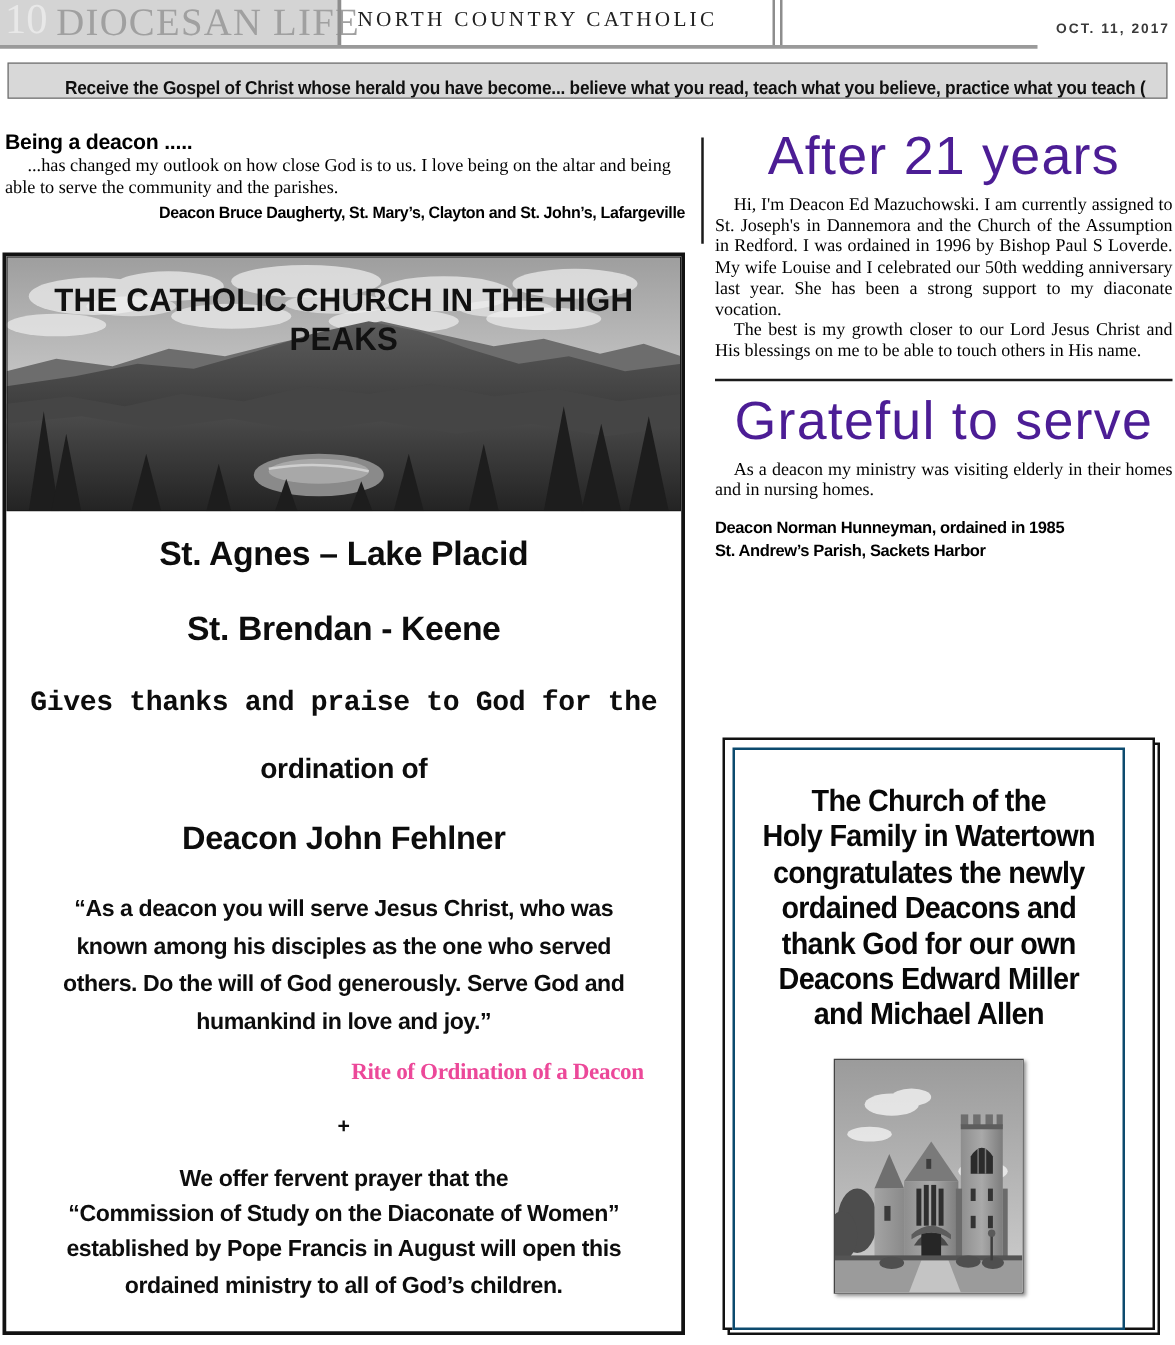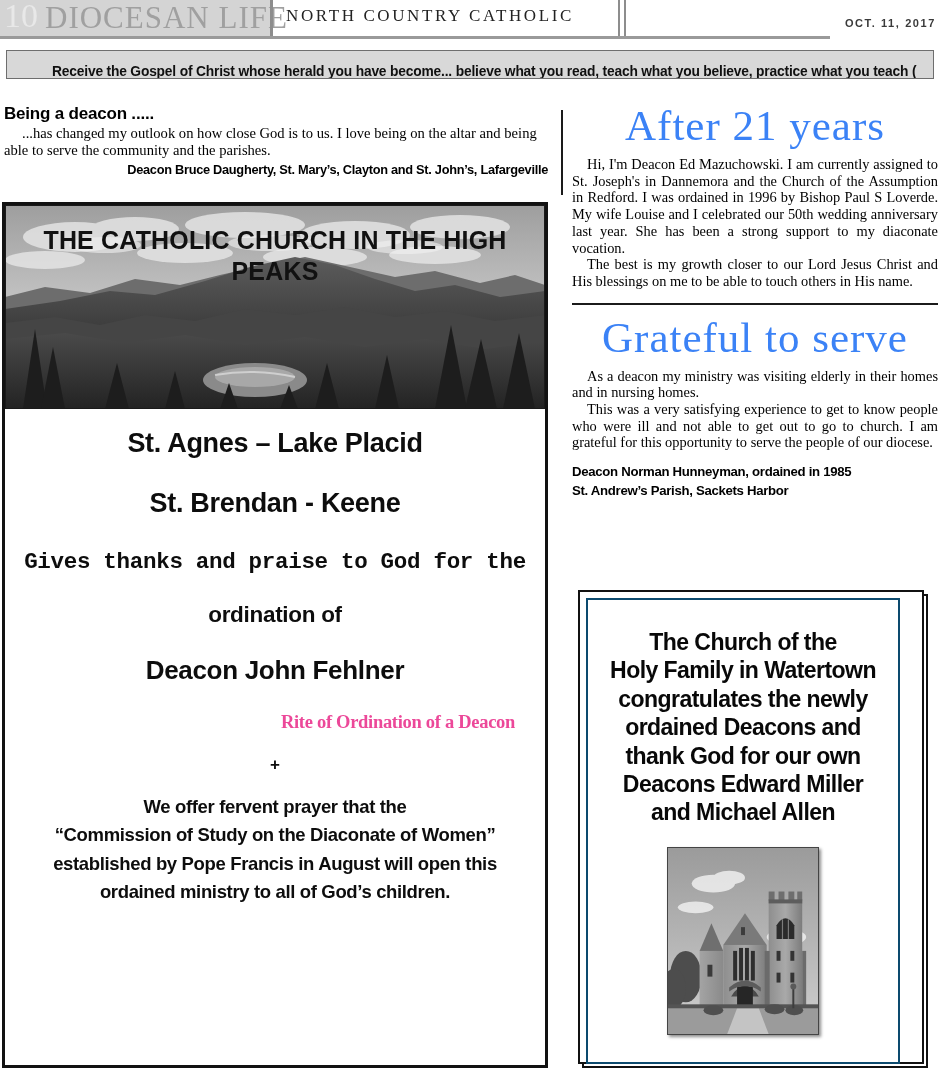--- a/index.html
+++ b/index.html
@@ -261,24 +261,24 @@
     font-family: "Liberation Sans", sans-serif;
     font-size: 18.5px;
     font-weight: bold;
     color: #0d0d0d;
     line-height: 1.52;
     letter-spacing: -0.35px;
   }
 
   
   .story-head {
-    font-family: Liberation Serif, serif;
+    font-family: Liberation Sans, sans-serif;
     font-weight: normal;
     font-size: 43px;
-    color: #3b82f6;
+    color: #4c1d95;
     text-align: center;
     letter-spacing: 1px;
     line-height: 1.0;
     margin-bottom: 9px;
   }
   .story-body {
     font-family: "Liberation Serif", serif;
     font-size: 14.4px;
     line-height: 1.16;
     color: #000;
@@ -450,20 +450,21 @@
         </svg>
         <div class="ad-photo-title">THE CATHOLIC CHURCH IN THE HIGH PEAKS</div>
       </div>
 
       <div class="ad-body">
         <div class="ad-l1">St. Agnes – Lake Placid</div>
         <div class="ad-l2">St. Brendan - Keene</div>
         <div class="ad-l3">Gives thanks and praise to God for the</div>
         <div class="ad-l4">ordination of</div>
         <div class="ad-l5">Deacon John Fehlner</div>
+        <div class="ad-quote">“As a deacon you will serve Jesus Christ, who was known among his disciples as the one who served others.  Do the will of God generously.  Serve God and humankind in love and joy.”</div>
         <div class="ad-rite">Rite of Ordination of a Deacon</div>
         <div class="ad-cross">+</div>
         <div class="ad-prayer">
           <div>We offer fervent prayer that the</div>
           <div>“Commission of Study on the Diaconate of Women”</div>
           <div>established by Pope Francis in August will open this</div>
           <div>ordained ministry to all of God’s children.</div>
         </div>
       </div>
 
@@ -481,21 +482,20 @@
         <p>The best is my growth closer to our Lord Jesus Christ and His blessings on me to be able to touch others in His name.</p>
       </div>
     </div>
 
     <div class="hr-thin"></div>
 
     <div>
       <div class="story-head">Grateful to serve</div>
       <div class="story-body">
         <p>As a deacon my ministry was visiting elderly in their homes and in nursing homes.</p>
-        <p>This was a very satisfying experience to get to know people who were ill and not able to get out to go to church.  I am grateful for this opportunity to serve the people of our diocese.</p>
       </div>
       <div class="story-credit">
         <div>Deacon Norman Hunneyman, ordained in 1985</div>
         <div>St. Andrew’s Parish, Sackets Harbor</div>
       </div>
     </div>
 
     <div class="ad-right-wrap">
       <div class="ad-right-shadow"></div>
       <div class="ad-right-outer"></div>

